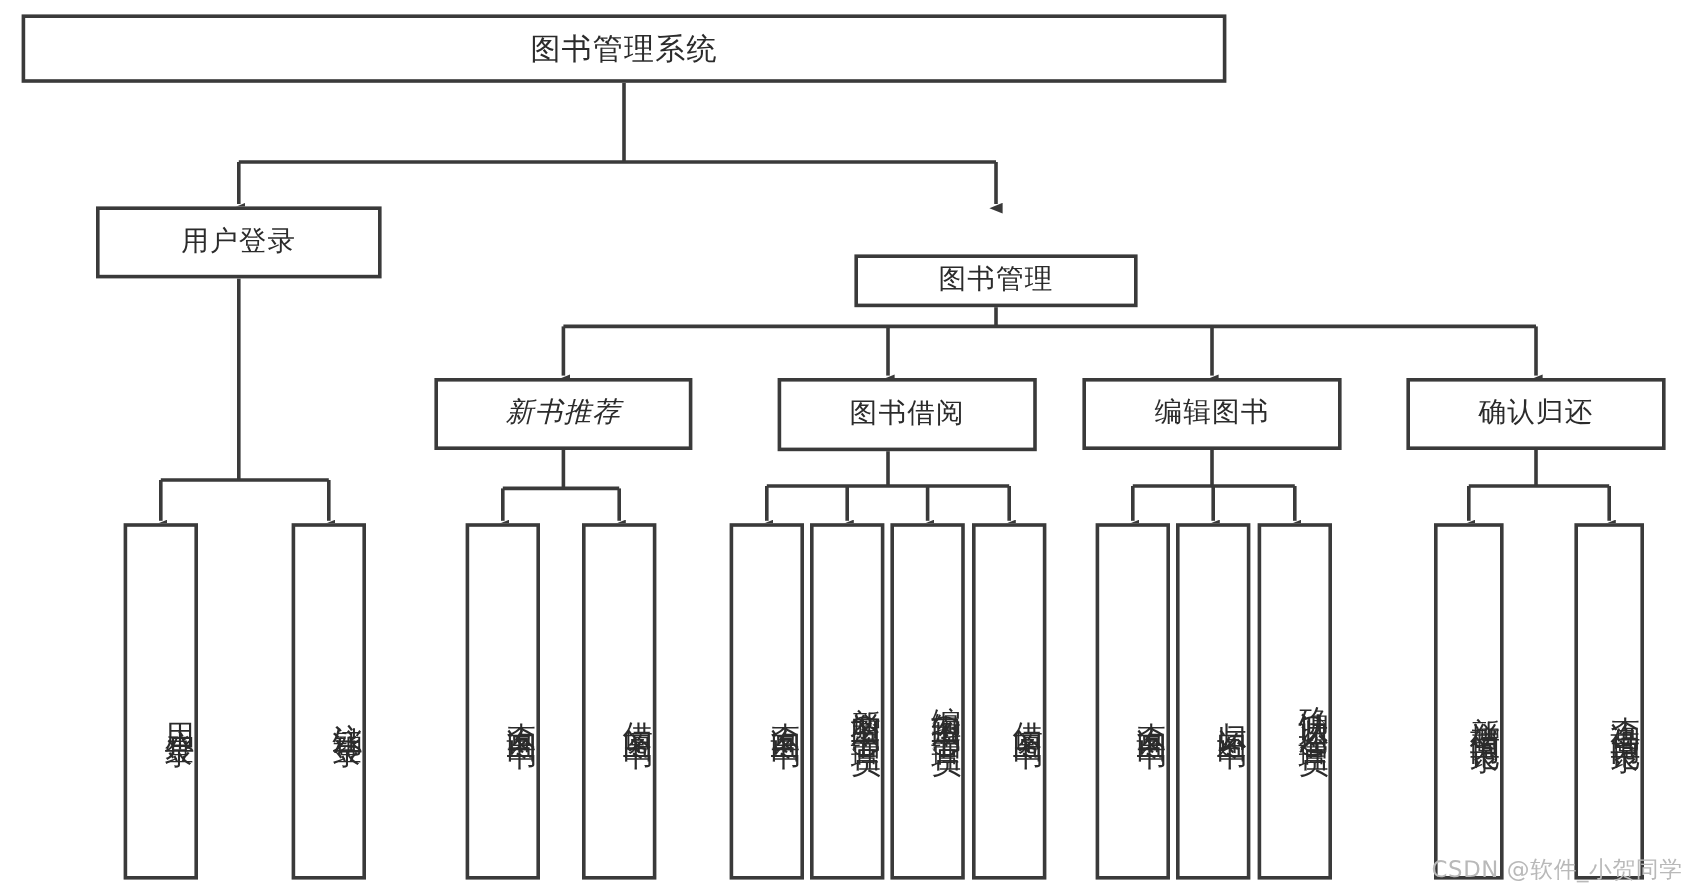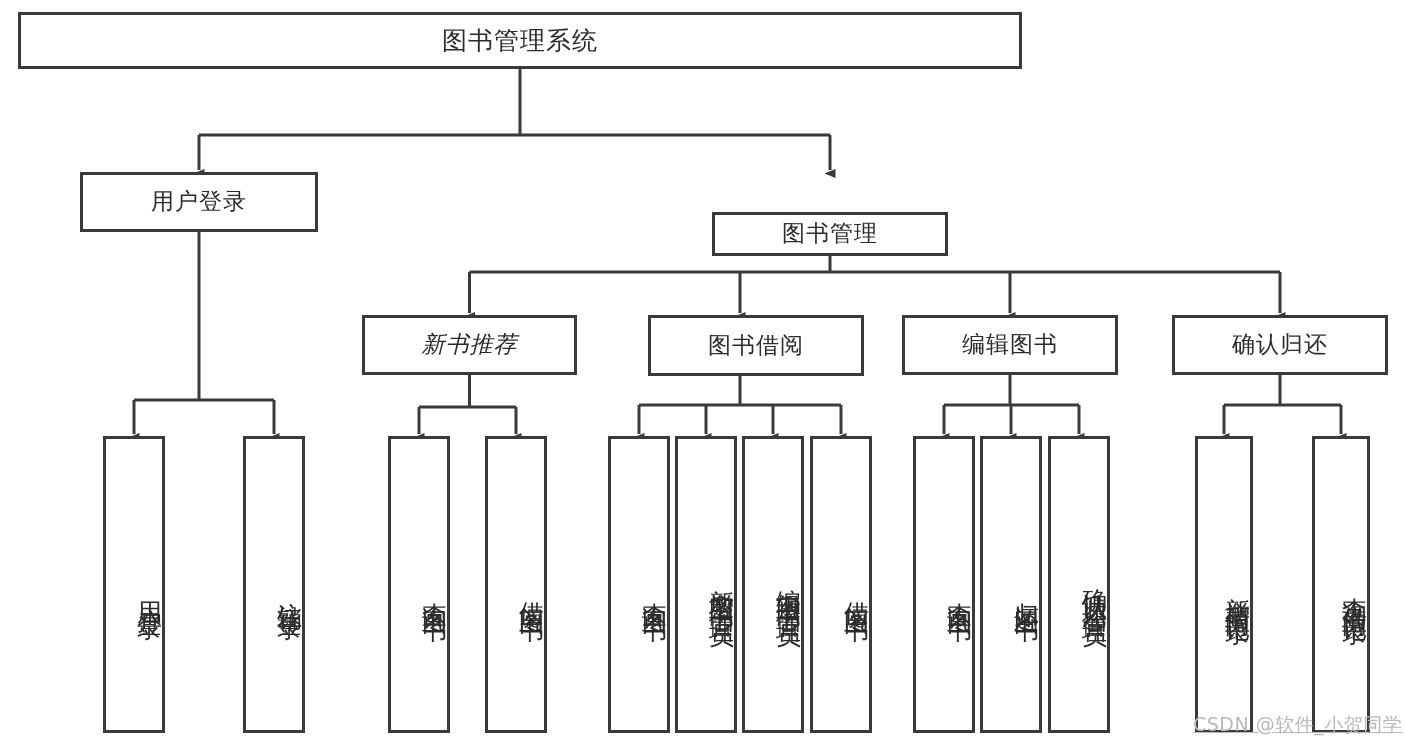--- a/index.html
+++ b/index.html
@@ -60,21 +60,20 @@
   .node.title {
     font-size: 25px;
   }
   .watermark {
     position: absolute;
     color: #b9b9b9;
     font-size: 19px;
     letter-spacing: 0.5px;
     white-space: nowrap;
     font-family: "DejaVu Sans", "Liberation Sans", sans-serif;
-    text-decoration: underline;
   }
 </style>
 </head>
 <body>
 
 <div id="canvas">
 
   <svg class="edges" viewBox="0 0 1405 747">
     <defs>
       <marker id="arrow" markerWidth="9" markerHeight="11" refX="1" refY="5.5" orient="auto" markerUnits="userSpaceOnUse">

